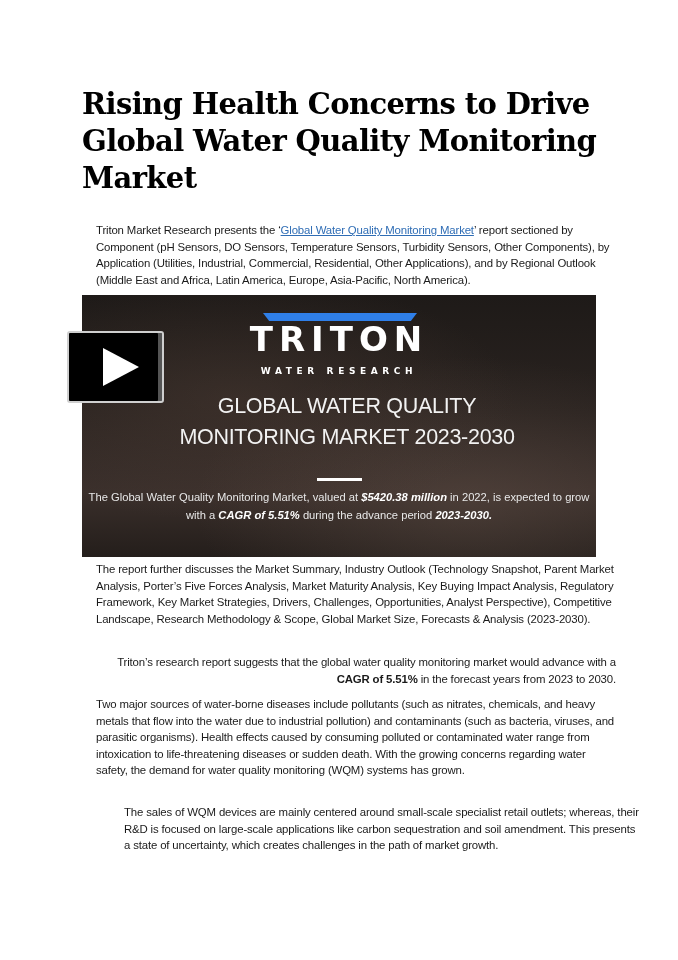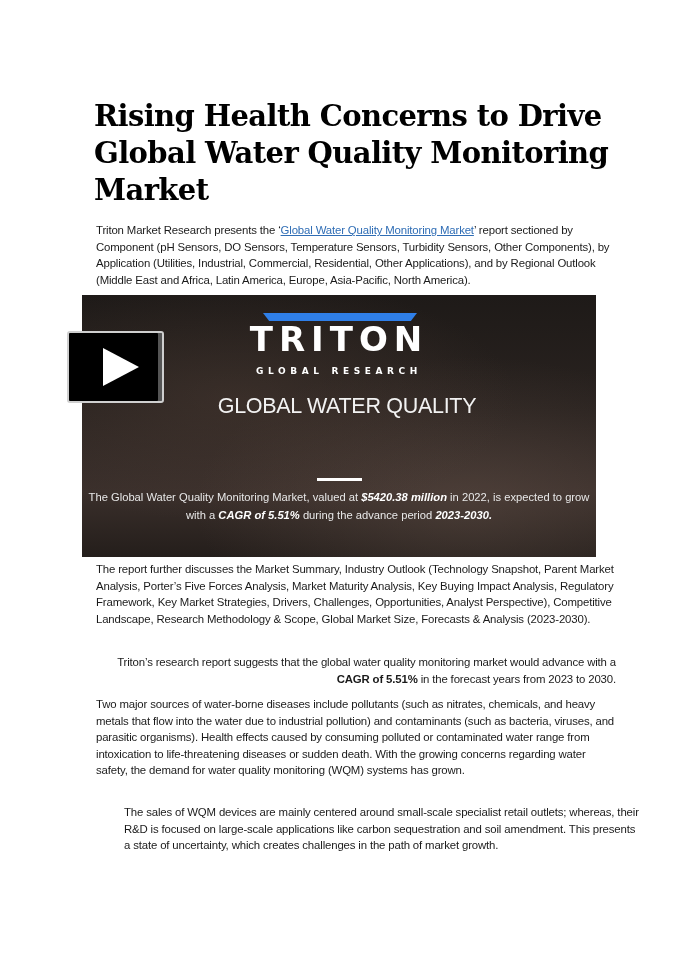--- a/index.html
+++ b/index.html
@@ -1,21 +1,21 @@
 <!DOCTYPE html>
 <html><head>
   <meta charset="utf-8">
   <style>
     html, body { margin: 0; padding: 0; background: #ffffff; }
     body { width: 678px; height: 960px; position: relative; overflow: hidden; }
     .page { position: absolute; left: 0; top: 0; width: 678px; height: 960px; background: #fff; }
     .title {
       position: absolute; left: 82px; top: 86px; width: 540px;
       font-family: "DejaVu Serif", "Liberation Serif", serif;
-      font-weight: bold; font-size: 29px; line-height: 37px; color: #000; margin: 12px;
+      font-weight: bold; font-size: 29px; line-height: 37px; color: #000; margin: 0;
       letter-spacing: -0.6px;
     }
     .para {
       position: absolute; left: 96px; width: 520px;
       font-family: "Liberation Sans", "DejaVu Sans", sans-serif;
       font-size: 11.4px; line-height: 16.6px; color: #1a1a1a; margin: 0;
       letter-spacing: -0.15px;
     }
     .para a { color: #2f6db5; text-decoration: underline; }
     .banner {
@@ -74,24 +74,25 @@
 <div class="page">
 
   <h1 class="title">Rising Health Concerns to Drive Global Water Quality Monitoring Market</h1>
 
   <p class="para" style="top:222px;"><span>Triton Market Research presents the ‘</span><a>Global Water Quality Monitoring Market</a><span>’ report sectioned by Component (pH Sensors, DO Sensors, Temperature Sensors, Turbidity Sensors, Other Components), by Application (Utilities, Industrial, Commercial, Residential, Other Applications), and by Regional Outlook (Middle East and Africa, Latin America, Europe, Asia-Pacific, North America).</span></p>
 
   <div class="banner">
     <div class="logo">
       <div class="logo-bar"></div>
       <div class="logo-word">TRITON</div>
-      <div class="logo-sub">GLOBAL RESEARCH</div>
+      <div class="logo-sub">WATER RESEARCH</div>
     </div>
     <div class="banner-head">
       <div>GLOBAL WATER QUALITY</div>
+      <div>MONITORING MARKET 2023-2030</div>
     </div>
     <div class="banner-rule"></div>
     <div class="banner-text"><span>The Global Water Quality Monitoring Market, valued at </span><b>$5420.38 million</b><span> in 2022, is expected to grow with a </span><b>CAGR of  5.51%</b><span> during the advance period </span><b>2023-2030.</b></div>
   </div>
 
   <div class="play">
     <div class="play-tri"></div>
   </div>
 
   <p class="para" style="top:561px;">The report further discusses the Market Summary, Industry Outlook (Technology Snapshot, Parent Market Analysis, Porter’s Five Forces Analysis, Market Maturity Analysis, Key Buying Impact Analysis, Regulatory Framework, Key Market Strategies, Drivers, Challenges, Opportunities, Analyst Perspective), Competitive Landscape, Research Methodology &amp; Scope, Global Market Size, Forecasts &amp; Analysis (2023-2030).</p>

